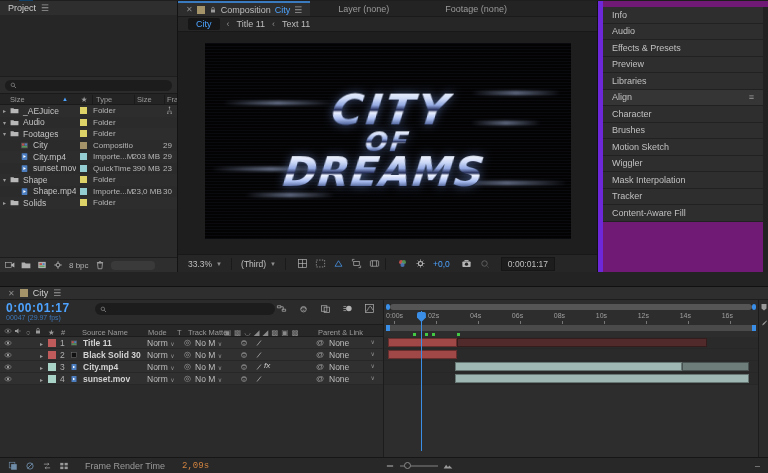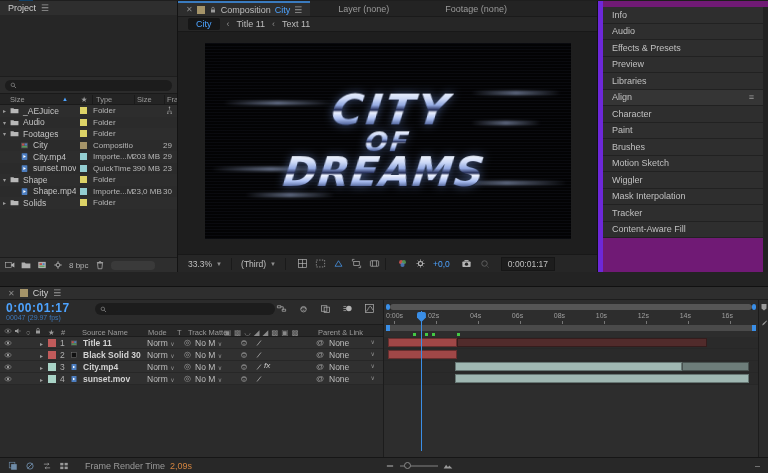--- a/index.html
+++ b/index.html
@@ -158,21 +158,21 @@
   .playhead-handle{position:absolute;top:12px;width:9px;height:10px;background:#3a8ee6;border-radius:2px 2px 1px 1px;z-index:6;
     clip-path:polygon(0 0,100% 0,100% 55%,50% 100%,0 55%);}
   .tl-gutter{position:absolute;top:0;right:0;width:10px;bottom:0;background:#2b2b2b;border-left:1px solid #1c1c1c;}
   .tl-gutter svg{width:8px;height:8px;display:block;margin:3px auto 8px;}
 
   
   .statusbar{position:absolute;bottom:0;left:0;right:0;height:16px;background:#282828;border-top:1px solid #161616;display:flex;align-items:center;padding:0 8px;font-size:9px;}
   .statusbar .ic{display:flex;gap:7px;margin-right:16px;}
   .statusbar svg{width:10px;height:10px;}
   .frt-label{color:#9a9a9a;}
-  .frt-value{color:#d1833f;margin-left:5px;}
+  .frt-value{color:#d1833f;margin-left:17px;font-family:Liberation Mono, monospace;}
   .tl-zoomctl{position:absolute;left:385px;display:flex;align-items:center;gap:5px;}
   .tl-zoomctl .track{width:38px;height:2px;background:#555;position:relative;}
   .tl-zoomctl .knob{position:absolute;left:4px;top:-3px;width:7px;height:7px;border:1px solid #8a8a8a;border-radius:50%;background:#282828;}
   .statusbar .minimize{position:absolute;right:8px;color:#9a9a9a;}
 </style>
 </head>
 <body>
 
 <div class="app">
 
@@ -621,23 +621,20 @@
           </div>
           <div class="sb-item">
             <span>Libraries</span>
           </div>
           <div class="sb-item menued">
             <span>Align</span>
             <span class="menu">≡</span>
           </div>
           <div class="sb-item">
             <span>Character</span>
-          </div>
-          <div class="sb-item">
-            <span>Paint</span>
           </div>
           <div class="sb-item">
             <span>Brushes</span>
           </div>
           <div class="sb-item">
             <span>Motion Sketch</span>
           </div>
           <div class="sb-item">
             <span>Wiggler</span>
           </div>

